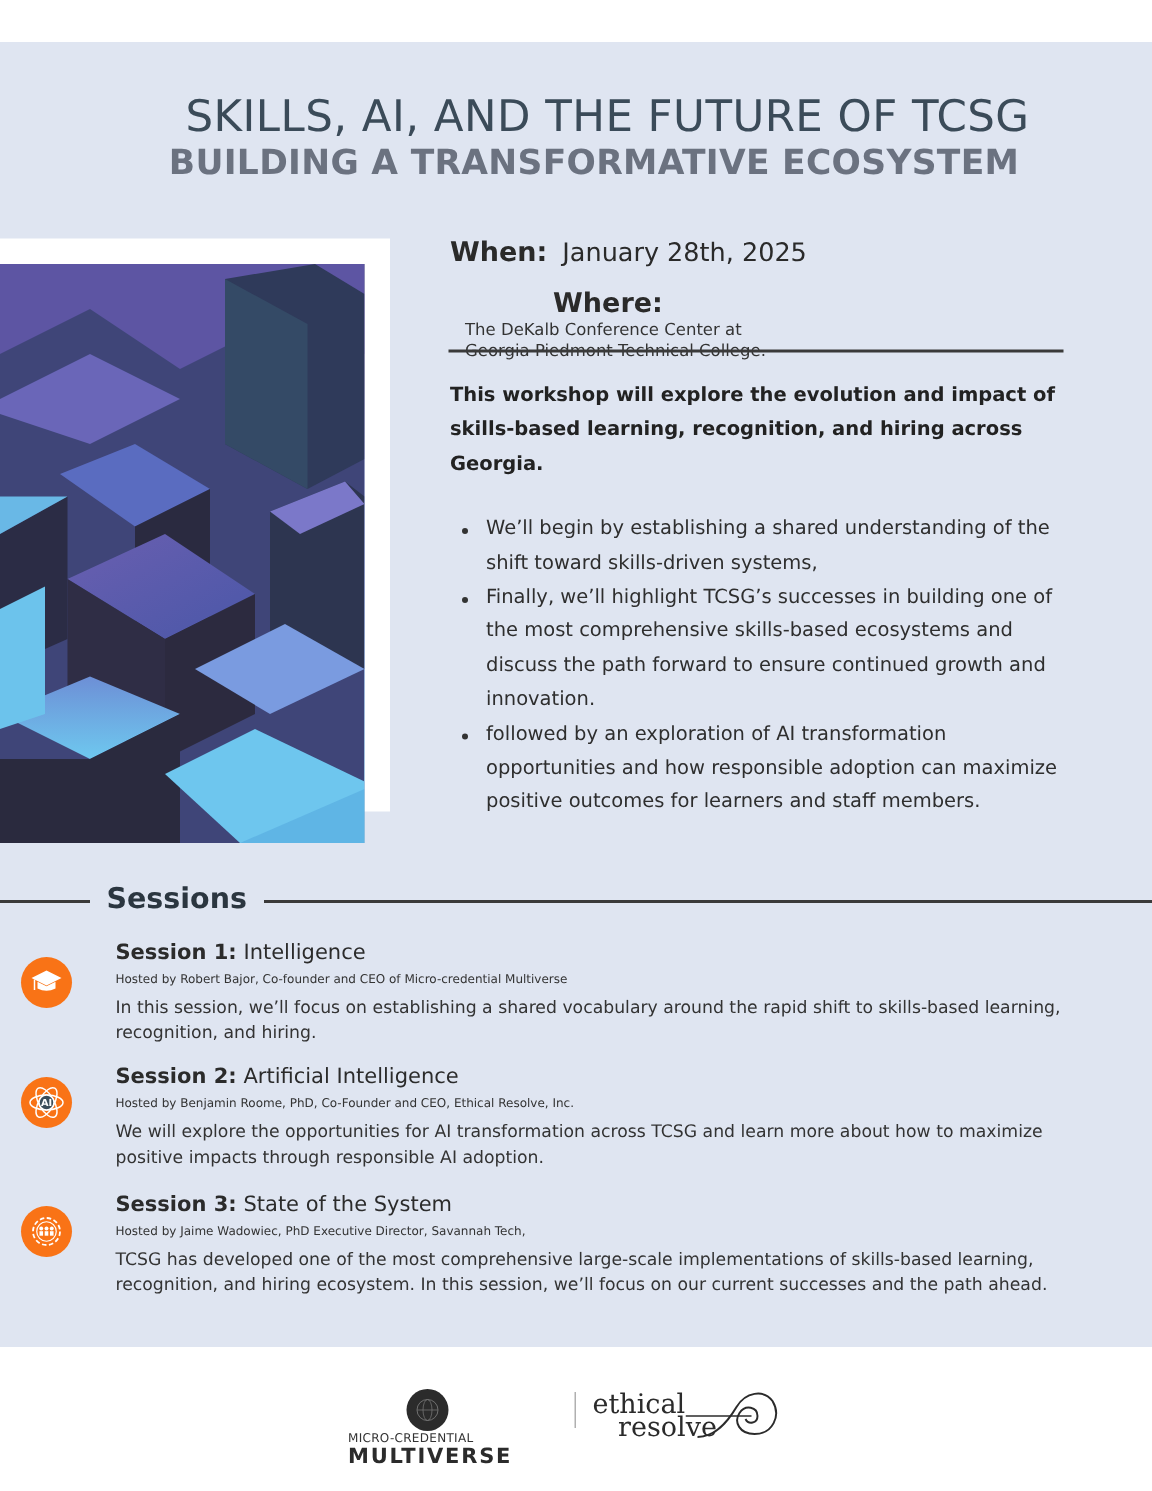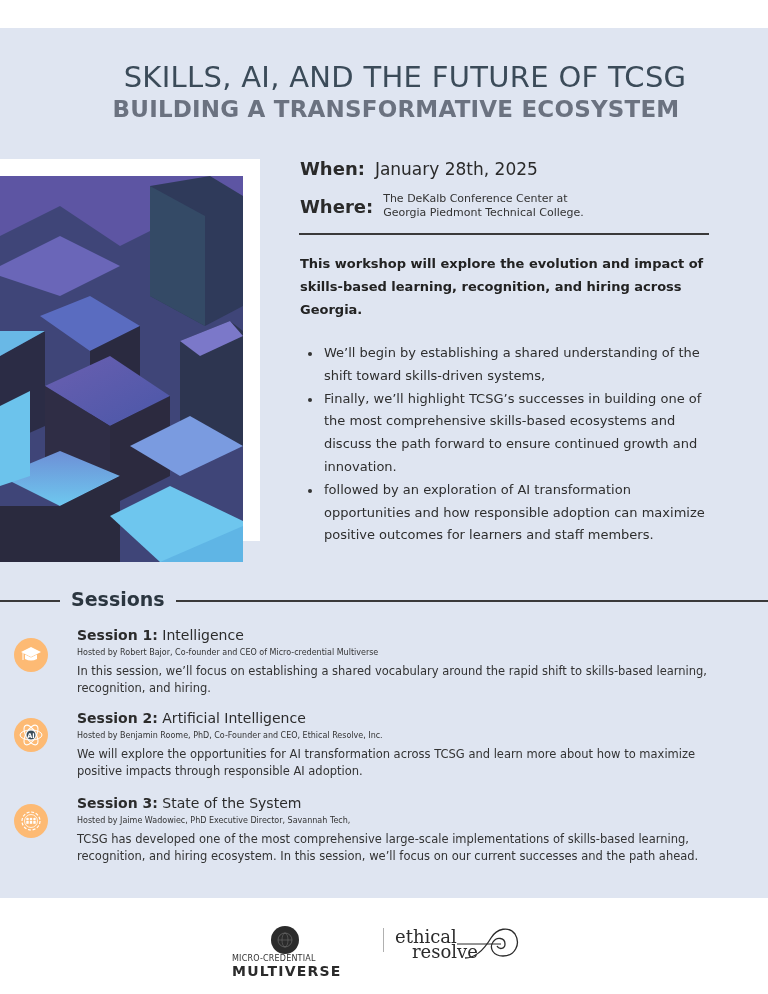--- a/index.html
+++ b/index.html
@@ -17,40 +17,40 @@
               color: #6b7280; margin-left: 12px; }
 
   .frame { position: absolute; left: 0; top: 159px; width: 260px; height: 382px; background: #ffffff; }
   .hero { position: absolute; left: 0; top: 176px; width: 243px; height: 386px; overflow: hidden;
           background: linear-gradient(160deg, #5a4f9c 0%, #3d3f78 35%, #4a6bbd 65%, #6ec6ec 100%); }
   .hero svg { display: block; }
 
   .when-row { position: absolute; left: 300px; top: 158px; display: flex; align-items: baseline; }
   .label-bold { font-family: "DejaVu Sans", sans-serif; font-weight: bold; font-size: 18px; color: #2a2a2a; }
   .when-val { margin-left: 10px; font-family: "DejaVu Sans", sans-serif; font-size: 17px; color: #2a2a2a; }
-  .where-row { position: absolute; left: 300px; top: 192px; display: flex; align-items: center; }
+  .where-row { position: absolute; left: 300px; top: 192px; display: flex; align-items: center; flex-direction: column; }
   .where-val { margin-left: 10px; font-family: "DejaVu Sans", sans-serif; font-size: 11px; line-height: 14px; color: #333; }
   .rule-top { position: absolute; left: 299px; top: 233px; width: 410px; height: 1.5px; background: #3a3a3a; }
 
   .intro { position: absolute; left: 300px; top: 252px; width: 410px; font-family: "DejaVu Sans", sans-serif;
            font-weight: bold; font-size: 13px; line-height: 23px; color: #222; }
   .bullets { position: absolute; left: 300px; top: 342px; width: 420px; list-style: none;
              font-family: "DejaVu Sans", sans-serif; font-size: 13px; line-height: 22.8px; color: #2e2e2e; }
   .bullets li { position: relative; padding-left: 24px; }
   .bullets li::before { content: ""; position: absolute; left: 8px; top: 10px; width: 4px; height: 4px;
                         border-radius: 50%; background: #333; }
 
   .sessions-head { position: absolute; left: 0; top: 588px; width: 768px; height: 24px; }
   .sessions-head .line-l { position: absolute; left: 0; top: 12px; width: 60px; height: 1.5px; background: #3a3a3a; }
   .sessions-head .line-r { position: absolute; left: 176px; top: 12px; width: 592px; height: 1.5px; background: #3a3a3a; }
   .sessions-head .txt { position: absolute; left: 71px; top: 0; font-family: "DejaVu Sans", sans-serif;
                         font-weight: bold; font-size: 19px; color: #2b3640; text-align: right; }
 
   .session { position: absolute; left: 0; width: 768px; }
-  .s-icon { position: absolute; left: 14px; width: 34px; height: 34px; border-radius: 50%; background: #fdba74;
+  .s-icon { position: absolute; left: 14px; width: 34px; height: 34px; border-radius: 50%; background: #f97316;
             display: flex; align-items: center; justify-content: center; }
   .s-title { position: absolute; left: 77px; top: 0; font-family: "DejaVu Sans", sans-serif; font-size: 14px; color: #2b2b2b; white-space: nowrap; }
   .s-title b { font-weight: bold; }
   .s-host { position: absolute; left: 77px; top: 21px; font-family: "DejaVu Sans", sans-serif; font-size: 8px; color: #333; white-space: nowrap; }
   .s-desc { position: absolute; left: 77px; top: 36px; width: 640px; font-family: "DejaVu Sans", sans-serif; font-size: 11.5px; line-height: 16.5px; color: #333; }
 
   .footer { position: absolute; left: 0; top: 898px; width: 768px; height: 96px; background: #ffffff; }
   .logo-mcm { position: absolute; left: 232px; top: 926px; display: flex; align-items: center; flex-direction: column; }
   .mcm-circle { width: 28px; height: 28px; border-radius: 50%; background: #2b2b2b; margin-right: 3px; display: flex; align-items: center; justify-content: center; }
   .mcm-text-sm { font-family: "DejaVu Sans", sans-serif; font-size: 8px; color: #333; letter-spacing: 0.2px; line-height: 10px; }

